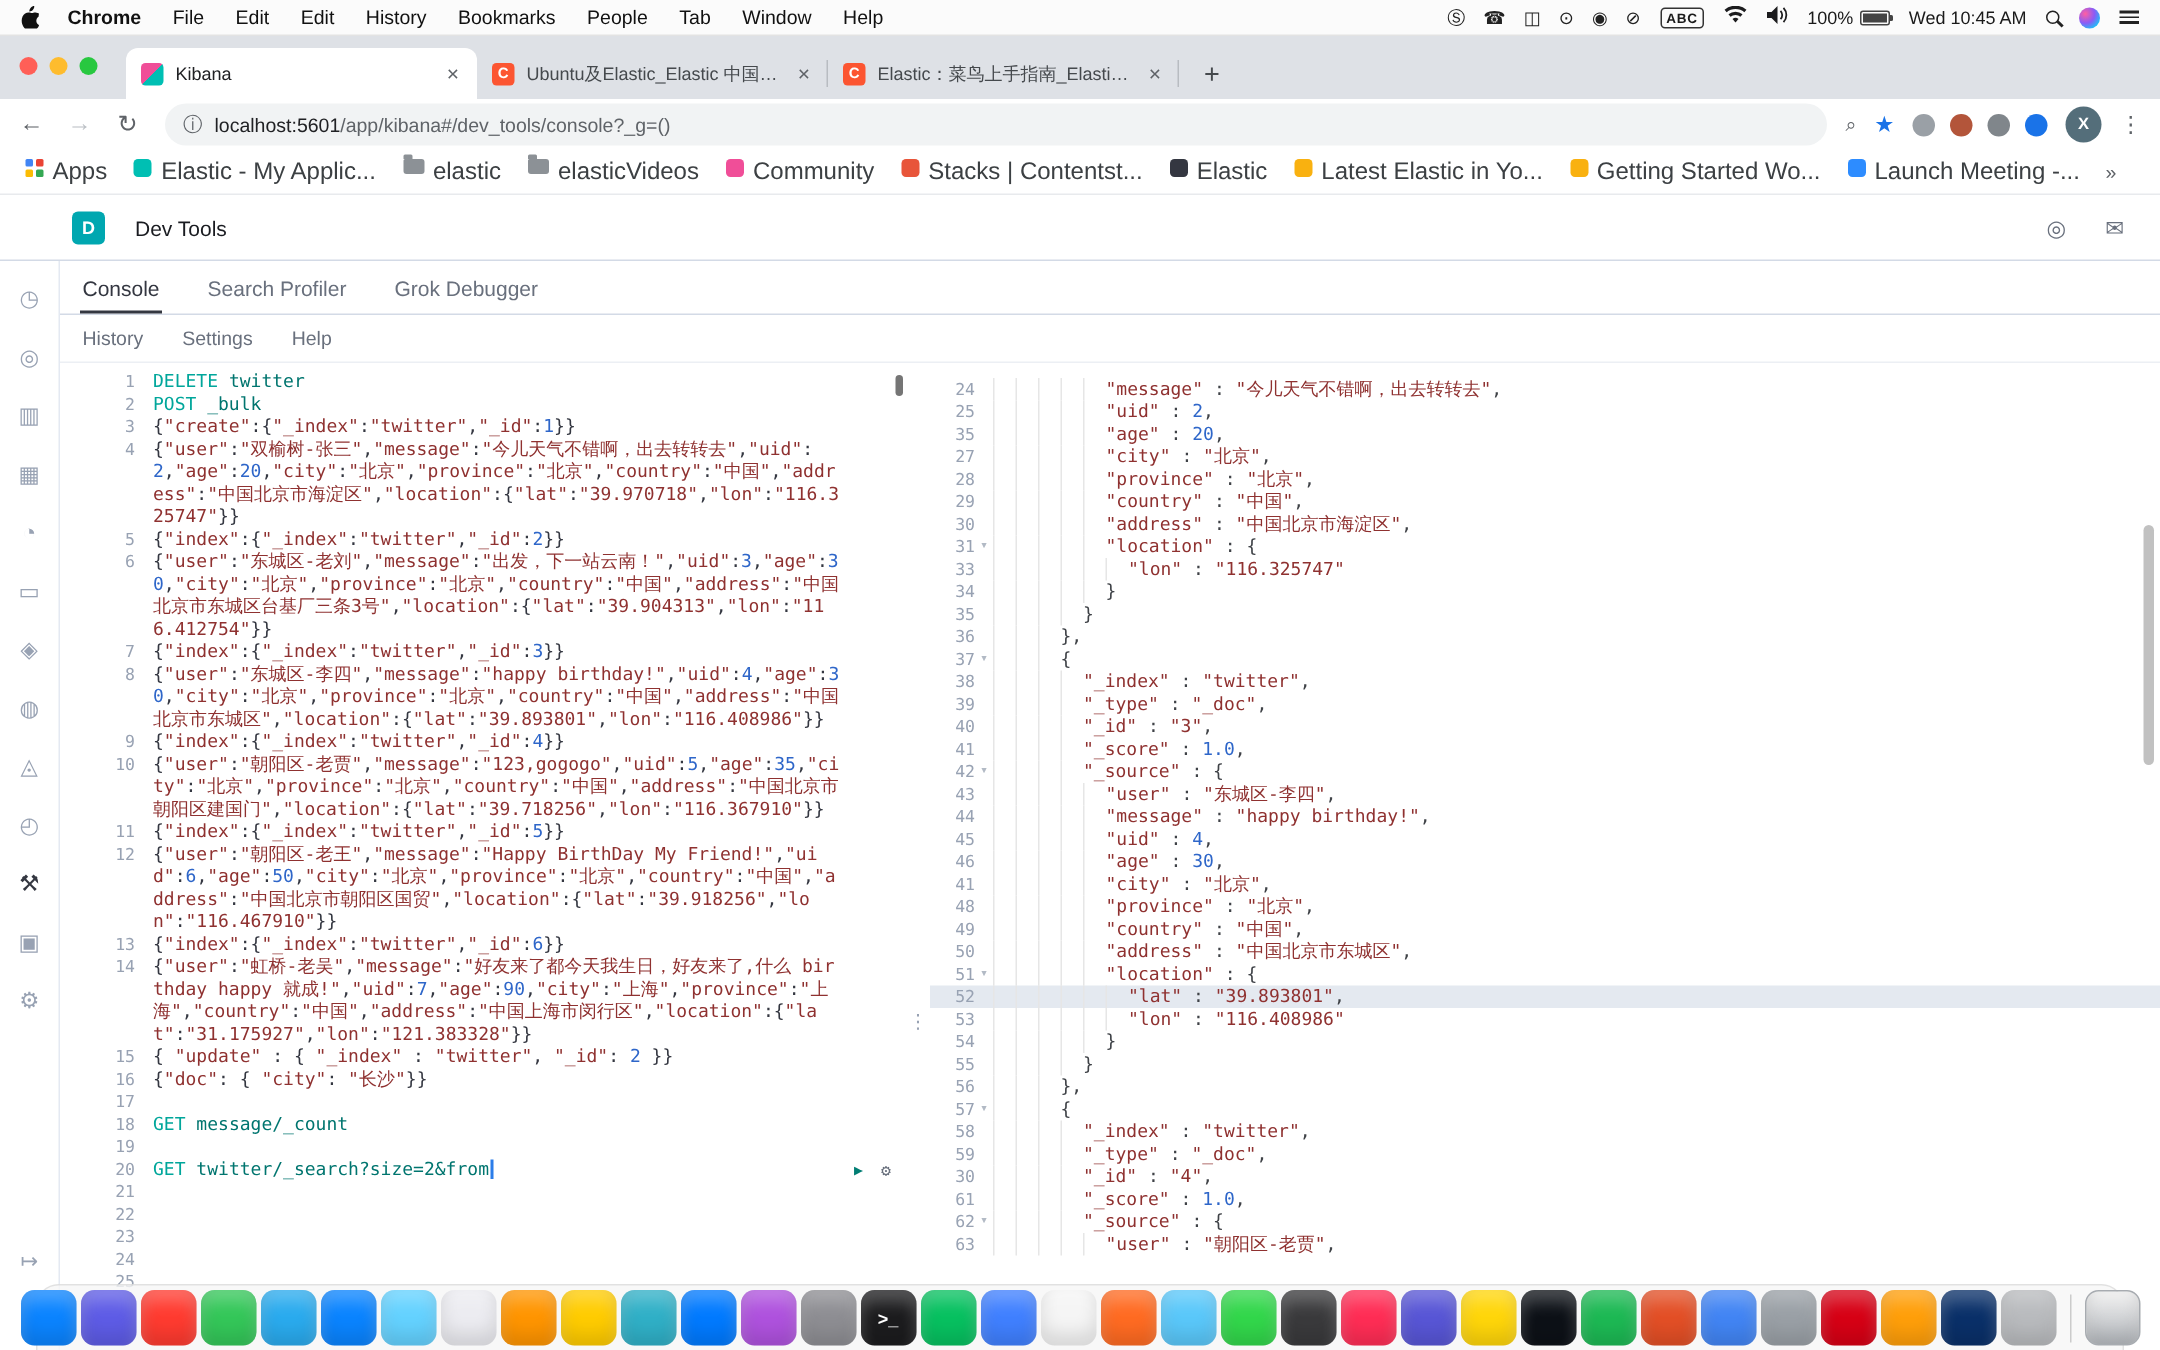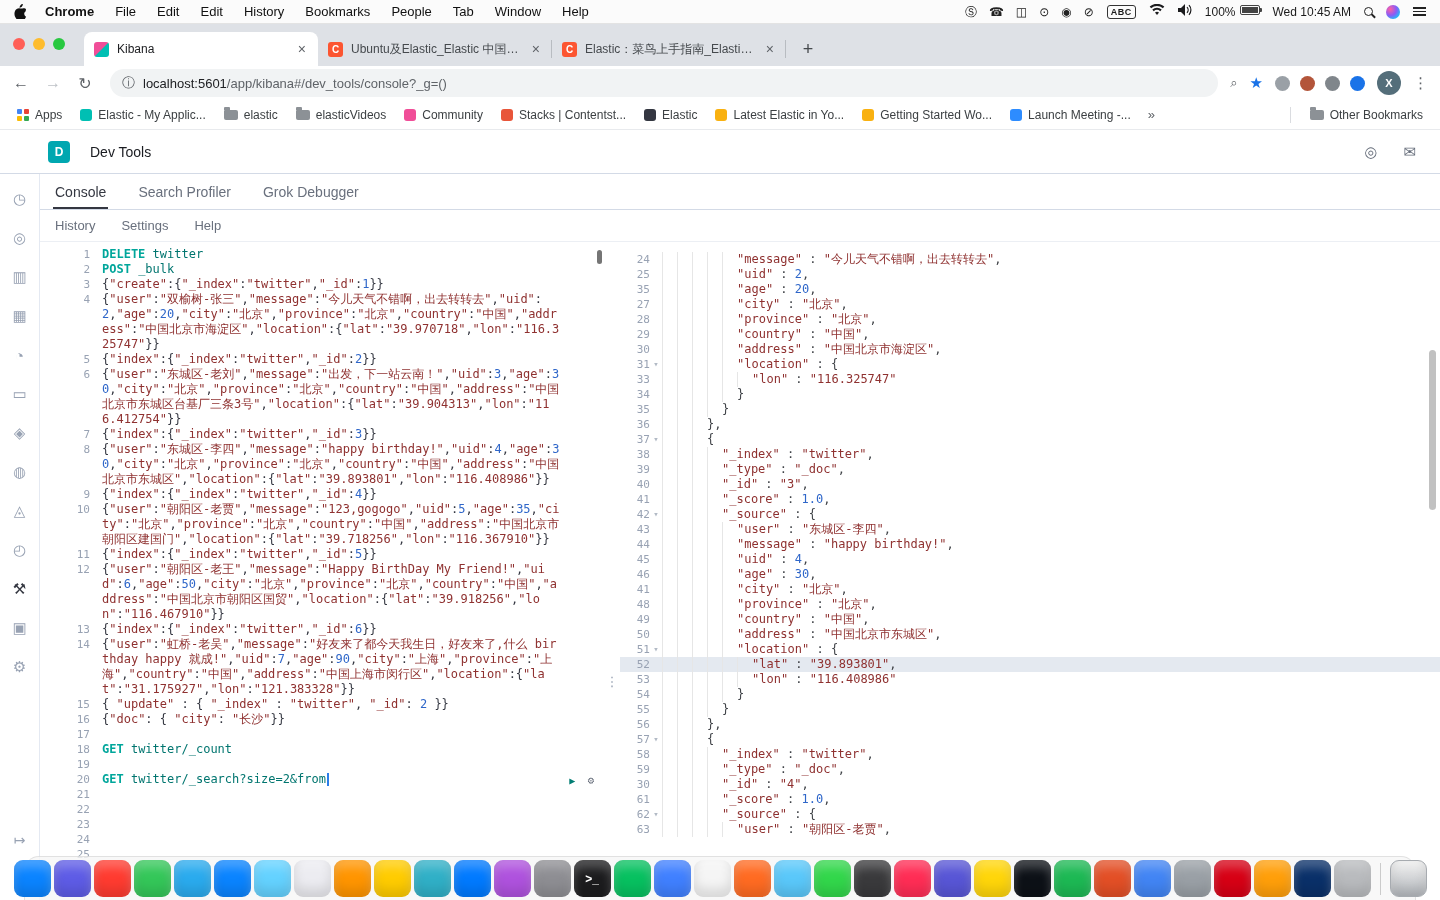--- a/index.html
+++ b/index.html
@@ -10,21 +10,21 @@
   
   .menubar{position:absolute;top:0;left:0;right:0;height:24px;background:#fbfbfb;display:flex;align-items:center;padding:0 14px;gap:0;border-bottom:1px solid #e3e3e3;z-index:50}
   .apple{display:flex;align-items:center;margin-right:18px}
   .mb-items{display:flex;gap:21px;align-items:center}
   .mb-item{font-size:13px;color:#111}
   .mb-bold{font-weight:700}
   .mb-right{margin-left:auto;display:flex;align-items:center;gap:13px}
   .st-icons{display:flex;gap:12px;align-items:center;font-size:12px;color:#222}
   .st-glyph{font-size:12px;line-height:1}
   .abc-box{border:1px solid #333;border-radius:3px;font-size:9px;font-weight:700;padding:1px 3px;letter-spacing:.5px}
-  .bat-wrap{display:flex;gap:4px}
+  .bat-wrap{display:flex;align-items:center;gap:4px}
   .bat-label{font-size:12px}
   .bat{width:20px;height:10px;border:1px solid #444;border-radius:2px;position:relative;background:#444;background-clip:content-box;padding:1px}
   .bat::after{content:'';position:absolute;right:-3px;top:2px;width:2px;height:4px;background:#444;border-radius:0 1px 1px 0}
   .clock{font-size:12px;white-space:nowrap}
   .mag{width:9px;height:9px;border:1.5px solid #222;border-radius:50%;position:relative;display:inline-block}
   .mag::after{content:'';position:absolute;width:5px;height:1.5px;background:#222;transform:rotate(45deg);right:-4px;bottom:-1px}
   .siri{width:14px;height:14px;border-radius:50%;background:radial-gradient(circle at 30% 30%,#ff5fa2,#8a5cf6 45%,#19c3f7 80%);display:inline-block}
   .cc{display:inline-flex;flex-direction:column;gap:2px}
   .cc i{width:13px;height:1.5px;background:#222;display:block}
 
@@ -55,21 +55,21 @@
   .tb-right{display:flex;align-items:center;gap:12px;padding-right:4px}
   .star{color:#1a73e8;font-size:15px}
   .zoom-ic{color:#5f6368;font-size:13px}
   .ext-dot{width:15px;height:15px;border-radius:50%;display:inline-block}
   .avatar{width:24px;height:24px;border-radius:50%;color:#fff;font-size:11px;font-weight:700;display:flex;align-items:center;justify-content:center}
   .menu-dots{color:#5f6368;font-size:15px}
 
   
   .bmbar{position:absolute;top:100px;left:0;right:0;height:30px;background:#fff;display:flex;align-items:center;padding:0 10px;gap:4px;border-bottom:1px solid #e8eaed}
   .bm-list{display:flex;align-items:center;gap:4px}
-  .bm{display:flex;align-items:center;gap:6px;padding:3px 7px;border-radius:4px;font-size:12px;color:#3c4043;white-space:nowrap}
+  .bm{display:flex;align-items:flex-start;gap:6px;padding:3px 7px;border-radius:4px;font-size:16px;color:#3c4043;white-space:nowrap}
   .bm-grid{display:grid;grid-template-columns:5px 5px;grid-gap:2px}
   .bm-grid i{width:5px;height:5px;border-radius:1px}
   .bm-grid i:nth-child(1){background:#4285f4}.bm-grid i:nth-child(2){background:#ea4335}
   .bm-grid i:nth-child(3){background:#fbbc04}.bm-grid i:nth-child(4){background:#34a853}
   .bm-folder{width:14px;height:10px;background:#8c9196;border-radius:1px 2px 2px 2px;position:relative;flex:none}
   .bm-folder::before{content:'';position:absolute;top:-3px;left:0;width:6px;height:3px;background:#8c9196;border-radius:1px 1px 0 0}
   .bm-dot{width:12px;height:12px;border-radius:3px;flex:none}
   .bm-chev{color:#5f6368;font-size:13px;padding:0 6px}
   .bm-spacer{flex:1}
   .bm-divider{width:1px;height:16px;background:#dadce0;margin:0 8px}
@@ -108,21 +108,21 @@
   .response-pane{flex:1;position:relative;overflow:hidden;padding-top:10px;min-width:0}
   .rs-row{display:flex;height:15px;line-height:15px}
   .rs-hl{background:#e4e9f0}
   .rs-gutter{width:30px;flex:none;text-align:right;color:#98a2b3;font-size:11px}
   .rs-fold{width:12px;flex:none;color:#b2bac5;font-size:9px;text-align:center;line-height:15px}
   .rs-code{display:flex;flex:1;min-width:0}
   .ind{width:15px;flex:none;border-left:1px solid #e6e6e6;align-self:stretch}
   .rs-txt{white-space:pre;color:#3f4247}
   .sb-right{position:absolute;right:4px;top:108px;width:7px;height:160px;background:#c1c1c1;border-radius:4px}
 
-  .tok-method{color:#00a69b;font-weight:700}
+  .tok-method{color:#00a69b;font-weight:400}
   .tok-url{color:#00756f}
   .tok-str{color:#8f3130}
   .tok-num{color:#2e66c9}
 
   
   .dock{position:absolute;left:24px;right:24px;bottom:0;height:44px;background:rgba(246,246,246,.82);border:1px solid rgba(0,0,0,.09);border-bottom:none;border-radius:15px 15px 0 0;display:flex;align-items:center;justify-content:center;gap:3px;z-index:60}
   .dock-icon{width:37px;height:37px;border-radius:9px;flex:none;display:flex;align-items:center;justify-content:center;color:#fff;font-size:12px;font-weight:700;box-shadow:inset 0 -8px 12px rgba(0,0,0,.12),inset 0 8px 10px rgba(255,255,255,.25)}
   .dock-sep{width:1px;height:32px;background:rgba(0,0,0,.18);margin:0 6px;flex:none}
   .dock-trash{background:linear-gradient(#ececec,#b9bdc2);border:1px solid #a7abb0}
 </style>
@@ -394,21 +394,21 @@
                 <div class="ed-row">
                   <div class="ed-gutter">16</div>
                   <div class="ed-code">{<span class="tok-str">"doc"</span>: { <span class="tok-str">"city"</span>: <span class="tok-str">"长沙"</span>}}</div>
                 </div>
                 <div class="ed-row">
                   <div class="ed-gutter">17</div>
                   <div class="ed-code"></div>
                 </div>
                 <div class="ed-row">
                   <div class="ed-gutter">18</div>
-                  <div class="ed-code"><span class="tok-method">GET</span><span class="tok-url"> twitter/_count</span></div>
+                  <div class="ed-code"><span class="tok-method">GET</span><span class="tok-url"> message/_count</span></div>
                 </div>
                 <div class="ed-row">
                   <div class="ed-gutter">19</div>
                   <div class="ed-code"></div>
                 </div>
                 <div class="ed-row">
                   <div class="ed-gutter">20</div>
                   <div class="ed-code"><span class="tok-method">GET</span><span class="tok-url"> twitter/_search?size=2&amp;from</span><span class="cursor"></span></div>
                   <div class="ed-actions">
                     <span class="act-play">▶</span>

